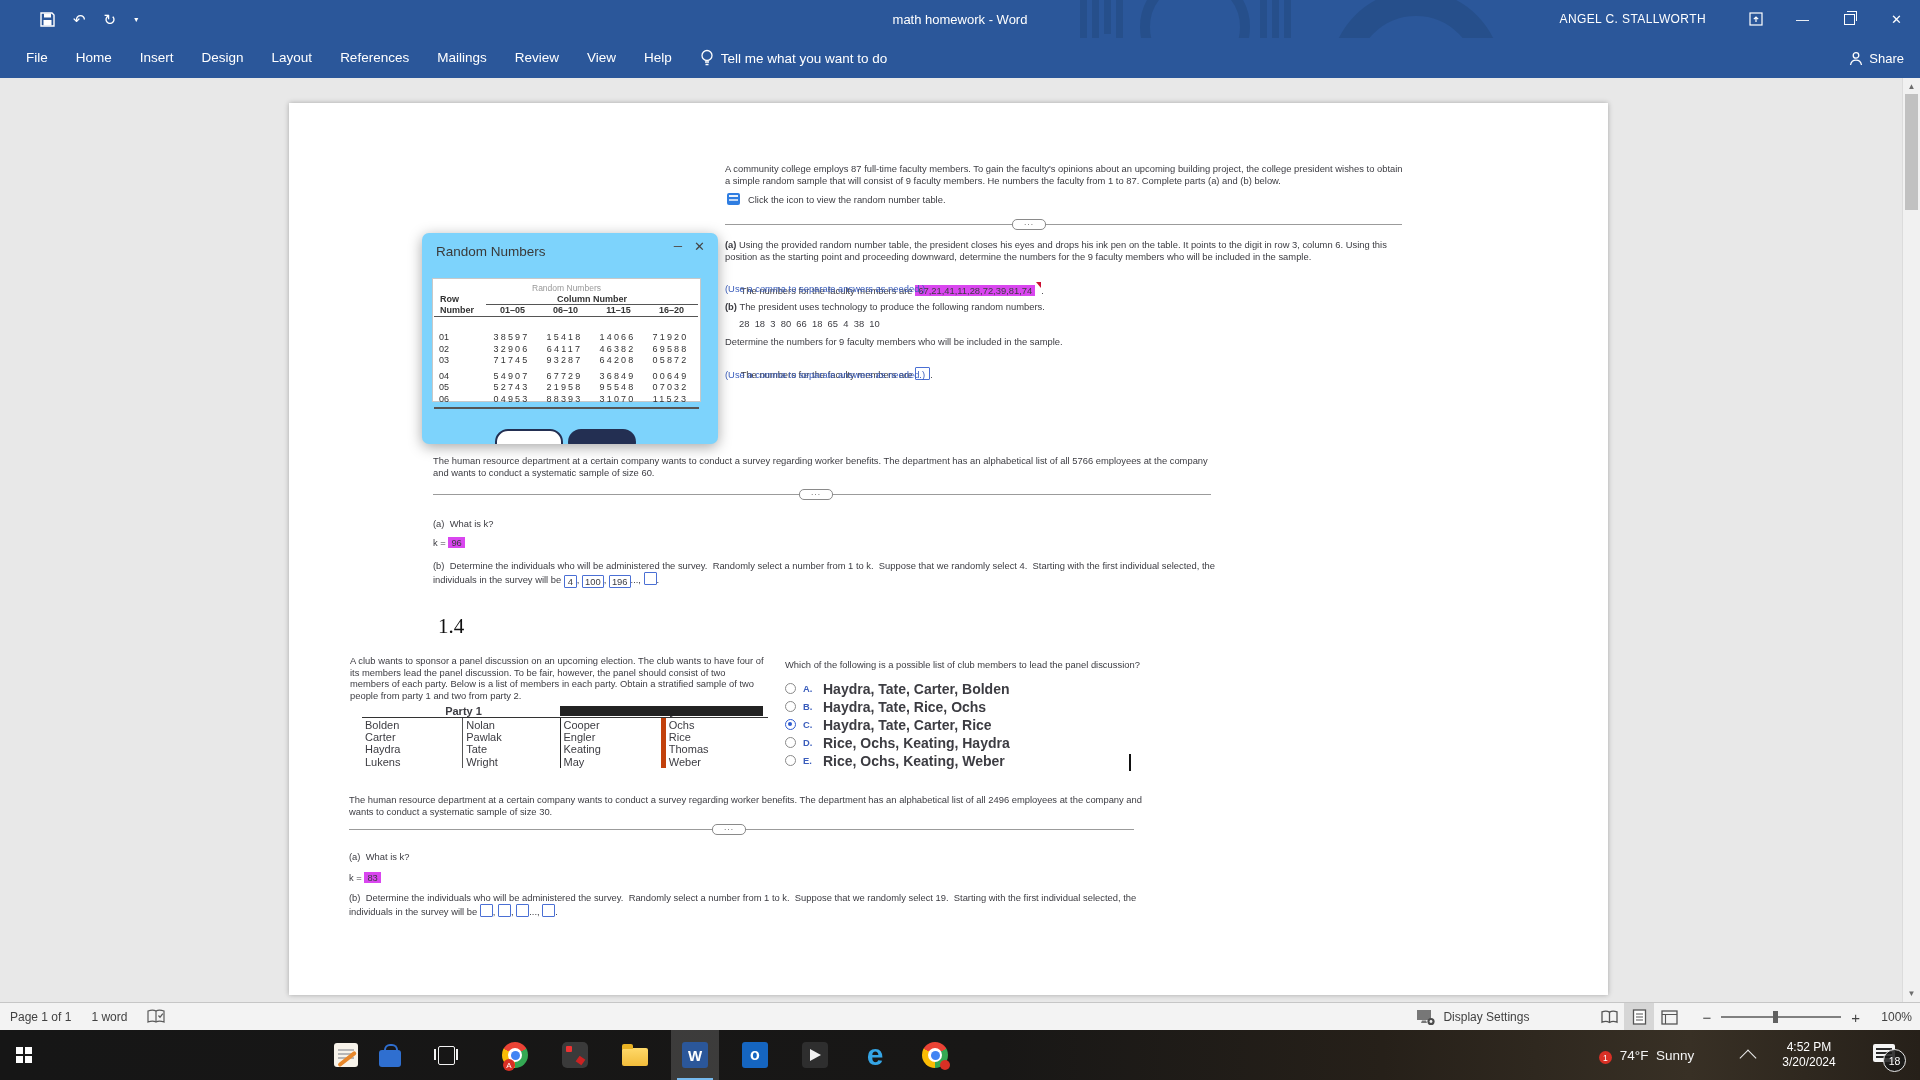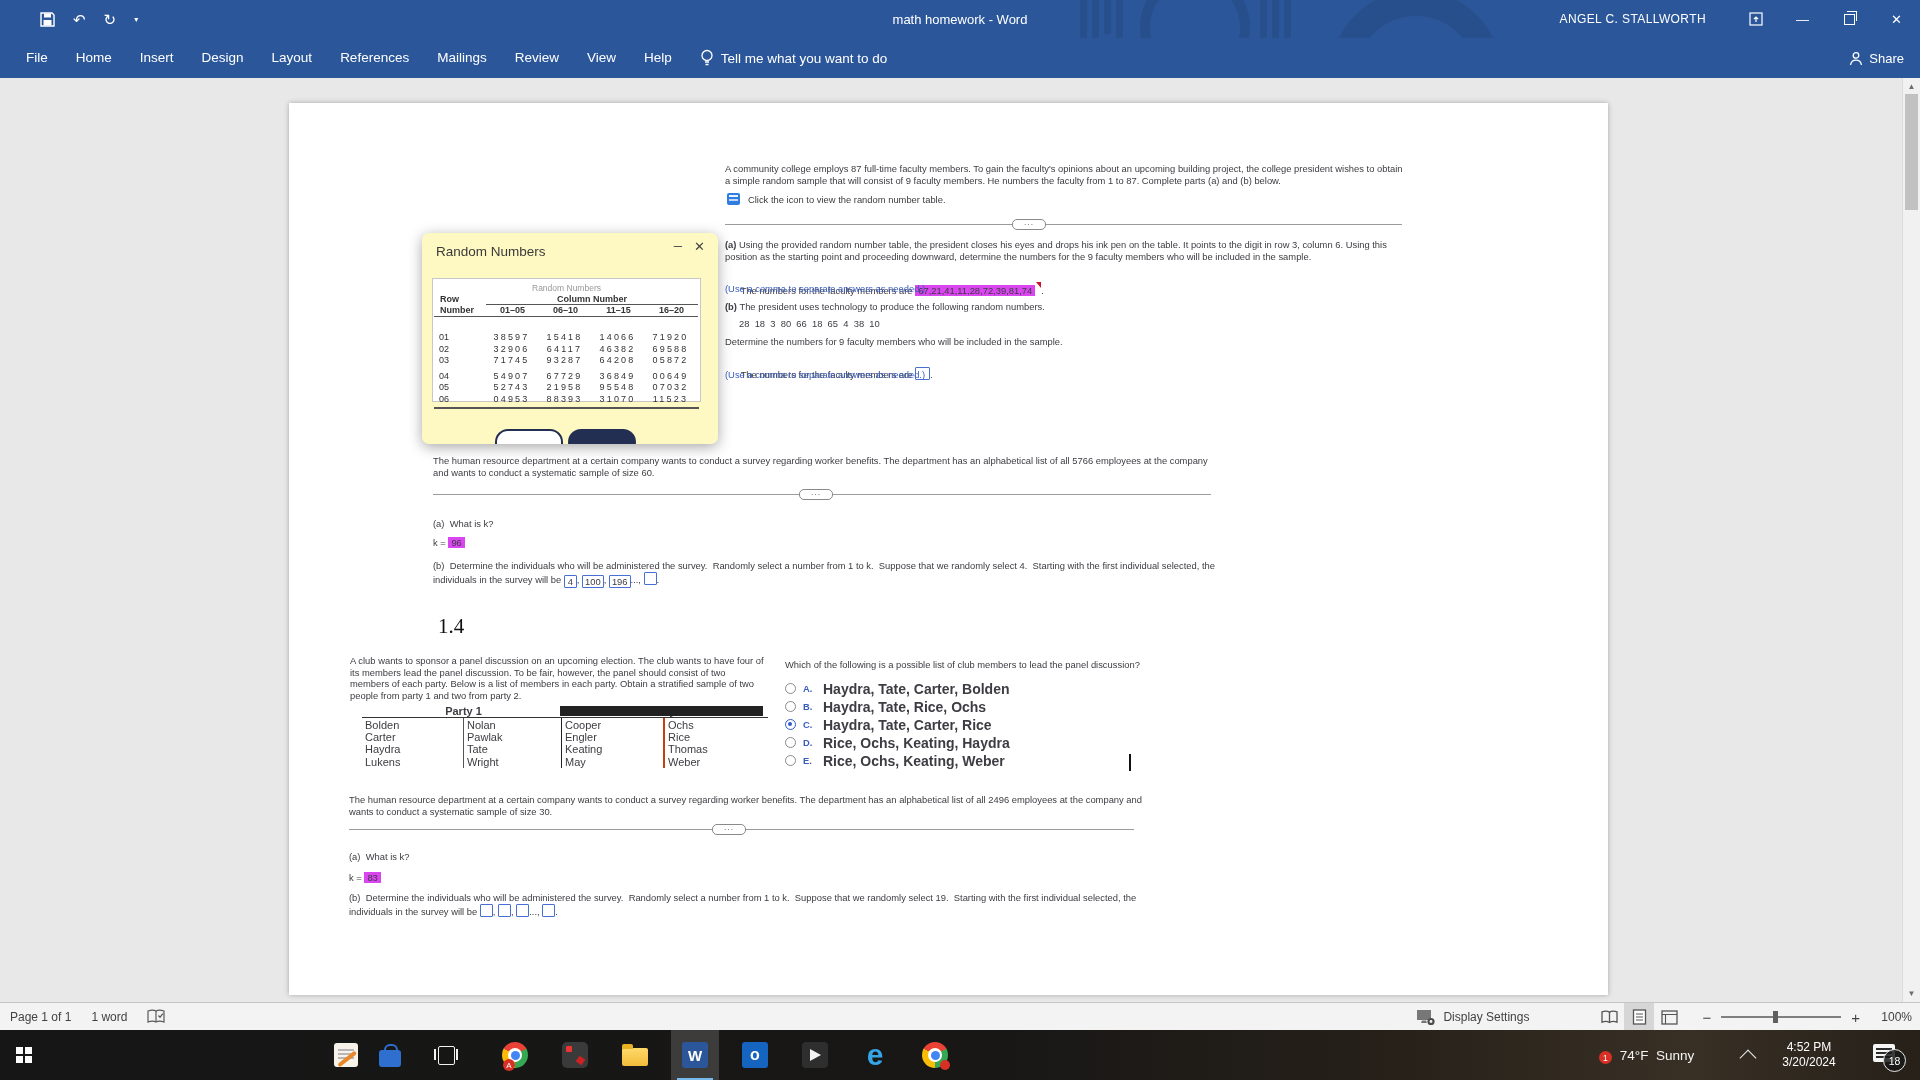--- a/index.html
+++ b/index.html
@@ -46,21 +46,21 @@
   .pill{position:absolute;top:-5px;width:32px;height:9px;background:#fff;border:1px solid #8a8a8a;border-radius:5px;
         display:flex;align-items:center;justify-content:center;font-size:7px;color:#555;letter-spacing:1px;line-height:6px;}
   .cursor{position:absolute;width:1.6px;height:17px;background:#111;}
 
   
   .dicicon{position:absolute;width:13px;height:12px;background:#2f7de1;border-radius:2px;}
   .dicicon:before{content:"";position:absolute;left:2px;top:2px;right:2px;height:2px;background:#fff;opacity:.9;}
   .dicicon:after{content:"";position:absolute;left:2px;top:6px;right:2px;height:1.5px;background:#fff;opacity:.7;}
 
   
-  .popup{position:absolute;left:422px;top:155px;width:296px;height:211px;background:#fef9c3;border-radius:7px;
+  .popup{position:absolute;left:422px;top:155px;width:296px;height:211px;background:#7dd3fc;border-radius:7px;
          box-shadow:0 3px 14px rgba(0,0,0,.35);overflow:hidden;}
   .pop-title{position:absolute;left:14px;top:11px;font-size:13.5px;color:#3a3a3a;}
   .pop-min{position:absolute;right:36px;top:3px;font-size:15px;color:#555;}
   .pop-x{position:absolute;right:13px;top:6px;font-size:13px;color:#444;}
   .pop-table{position:absolute;left:10px;top:45px;width:267px;height:122px;border:1px solid #c8c8c8;background:#fff;
              font-size:9px;color:#333;}
   .pt-cap{text-align:center;color:#999;margin-top:4px;font-size:8.5px;}
   .pt-grid{display:grid;grid-template-columns:52px 53px 53px 53px 53px;margin:1px 1px 0 1px;}
   .pt-colhead{grid-column:2/6;text-align:center;font-weight:bold;border-bottom:1px solid #555;}
   .pt-range{text-align:center;font-weight:bold;border-bottom:1px solid #555;padding-bottom:1px;}
@@ -82,21 +82,21 @@
   .party-heads{position:relative;display:flex;height:10px;line-height:10px;font-weight:bold;}
   .party-heads span{width:50%;text-align:center;}
   .party-tick{position:absolute;left:198px;top:0;width:1.5px;height:10px;background:#222;}
   .party-rule{height:0;border-top:1.4px solid #333;margin-top:1px;}
   .party-cols{display:flex;}
   .pcol{line-height:12.2px;padding:1px 0 0 3px;}
   .pcol div{white-space:nowrap;}
   .pcol.c1{width:98px;}
   .pcol.c2{width:94px;border-left:1px solid #555;}
   .pcol.c3{width:98px;border-left:1.6px solid #222;}
-  .pcol.c4{width:100px;border-left:2px solid #c2410c;}
+  .pcol.c4{width:100px;border-left:5px solid #c2410c;}
 
   
   .opt{position:absolute;display:flex;align-items:center;gap:7px;height:13px;}
   .radio{width:11px;height:11px;border:1px solid #8a8a8a;border-radius:50%;background:#fff;box-sizing:border-box;position:relative;}
   .radio.sel{border:1.5px solid #2f5bd0;}
   .radio.sel:after{content:"";position:absolute;left:1.8px;top:1.8px;width:4.6px;height:4.6px;border-radius:50%;background:#2f5bd0;}
   .optletter{color:#3a5dbc;font-weight:bold;font-size:9.4px;width:13px;}
   .opttext{font-size:14px;color:#3c3c42;font-weight:bold;}
 
   

